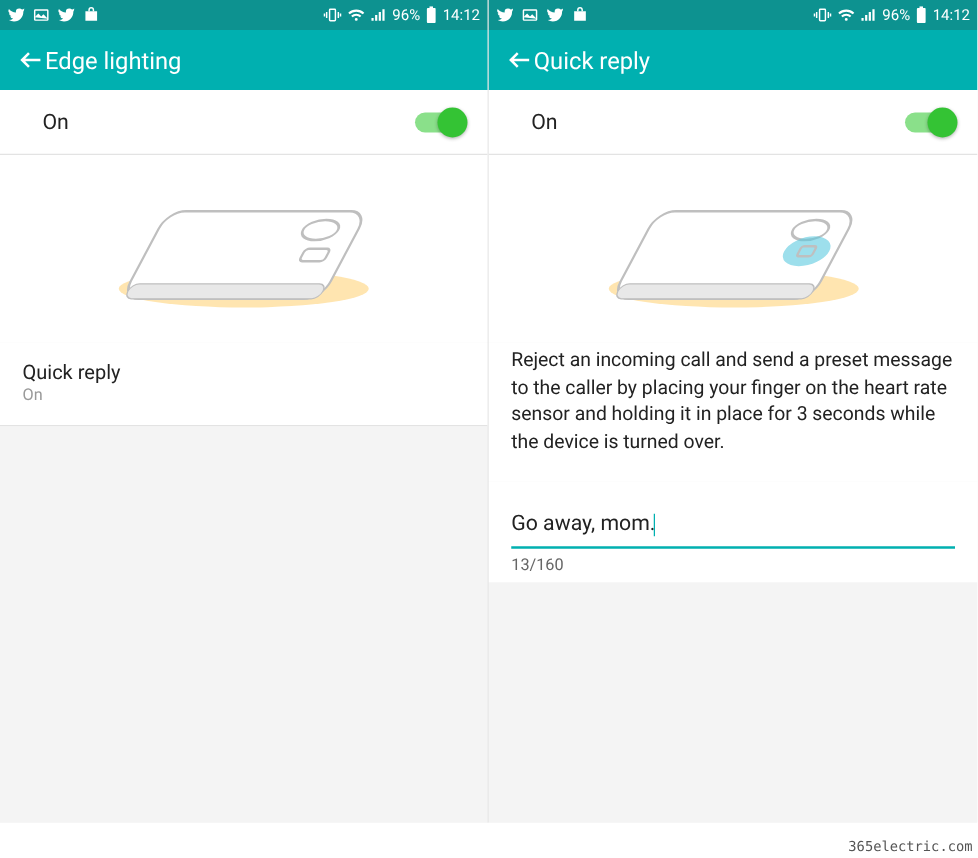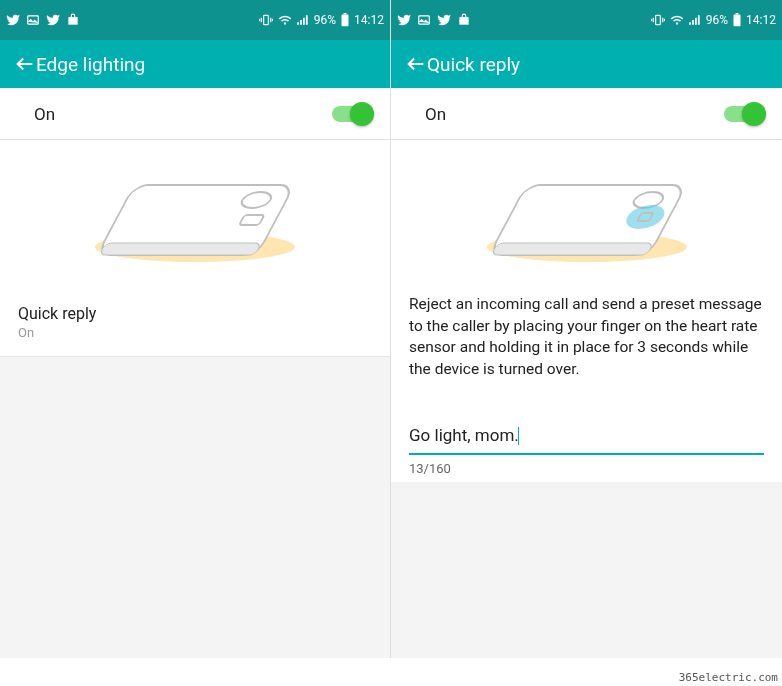--- a/index.html
+++ b/index.html
@@ -20,21 +20,21 @@
     height: 658px;
     background: #f4f4f4;
     display: flex;
     flex-direction: column;
     border-right: 1px solid #ddd;
   }
   .screen:last-child { border-right: none; }
 
   
   .status-bar {
-    height: 40px;
+    height: 24px;
     background: #0d9290;
     color: #fff;
     display: flex;
     align-items: center;
     justify-content: space-between;
     padding: 0 6px;
     font-size: 12px;
   }
   .status-left, .status-right {
     display: flex;
@@ -358,21 +358,21 @@
           <rect x="180" y="48" width="12" height="8" rx="2" fill="none" stroke="#bfbfbf" stroke-width="2"></rect>
         </g>
       </svg>
     </div>
 
     <div class="description noborder">Reject an incoming call and send a preset message to the caller by placing your finger on the heart rate sensor and holding it in place for 3 seconds while the device is turned over.</div>
 
 
     <div class="input-area">
       <div class="text-field">
-        <span>Go light, mom.</span><span class="cursor"></span>
+        <span>Go away, mom.</span><span class="cursor"></span>
       </div>
       <div class="char-count">13/160</div>
     </div>
 
     <div class="flex-fill"></div>
   </div>
 
 </div>
 
 <div class="watermark">365electric.com</div>

